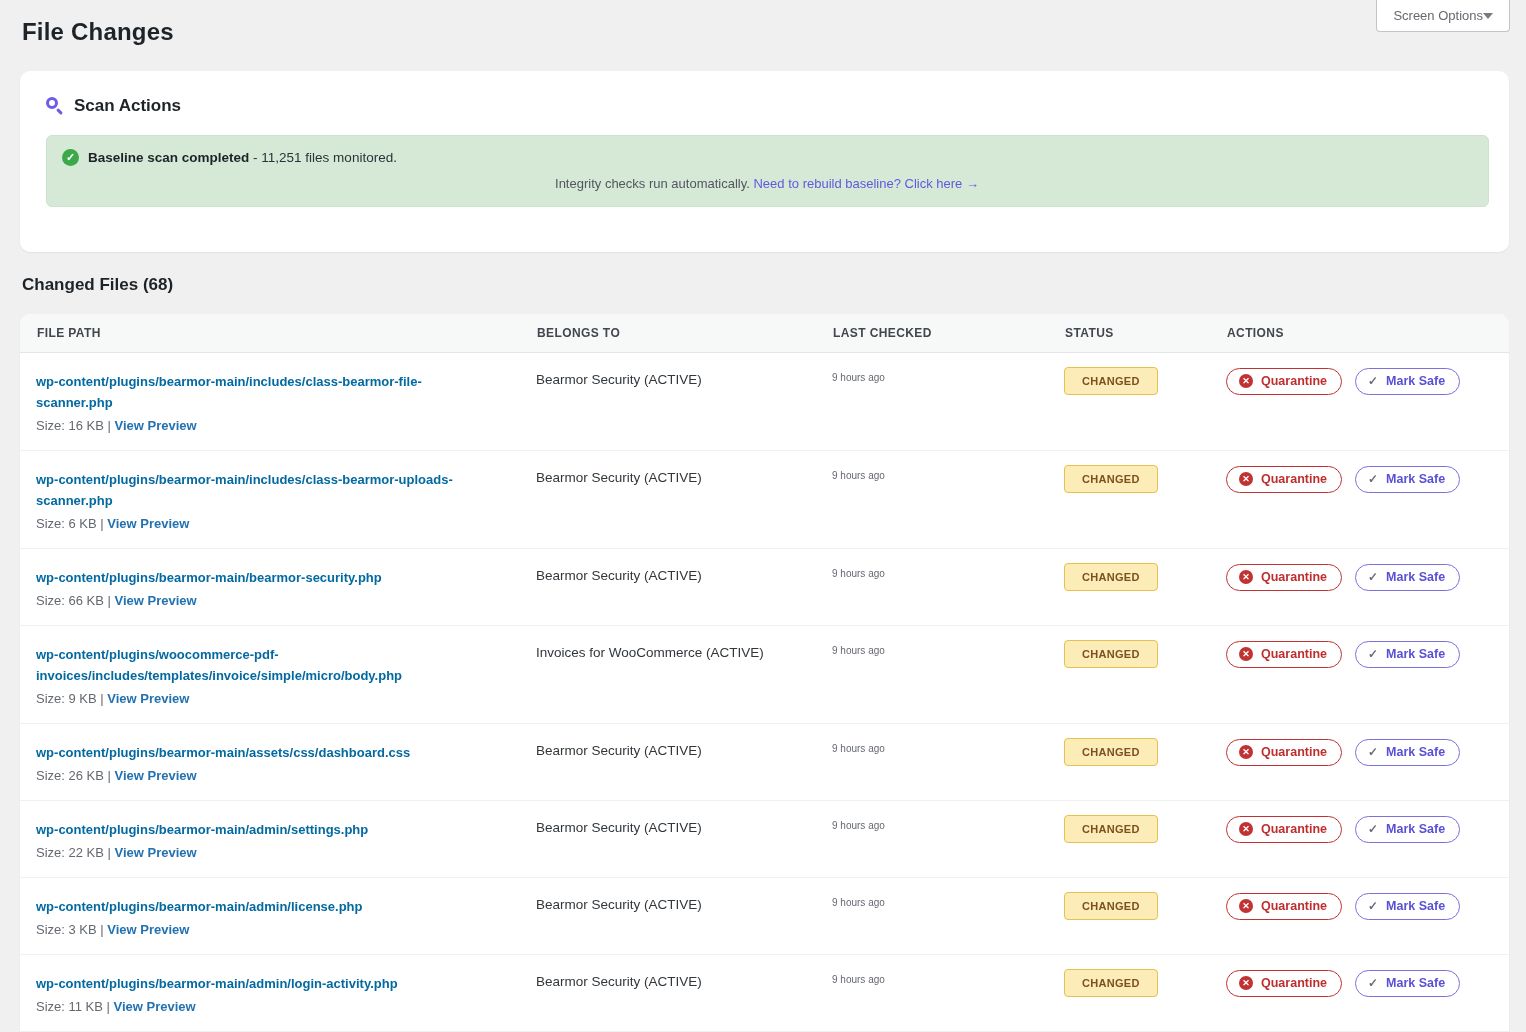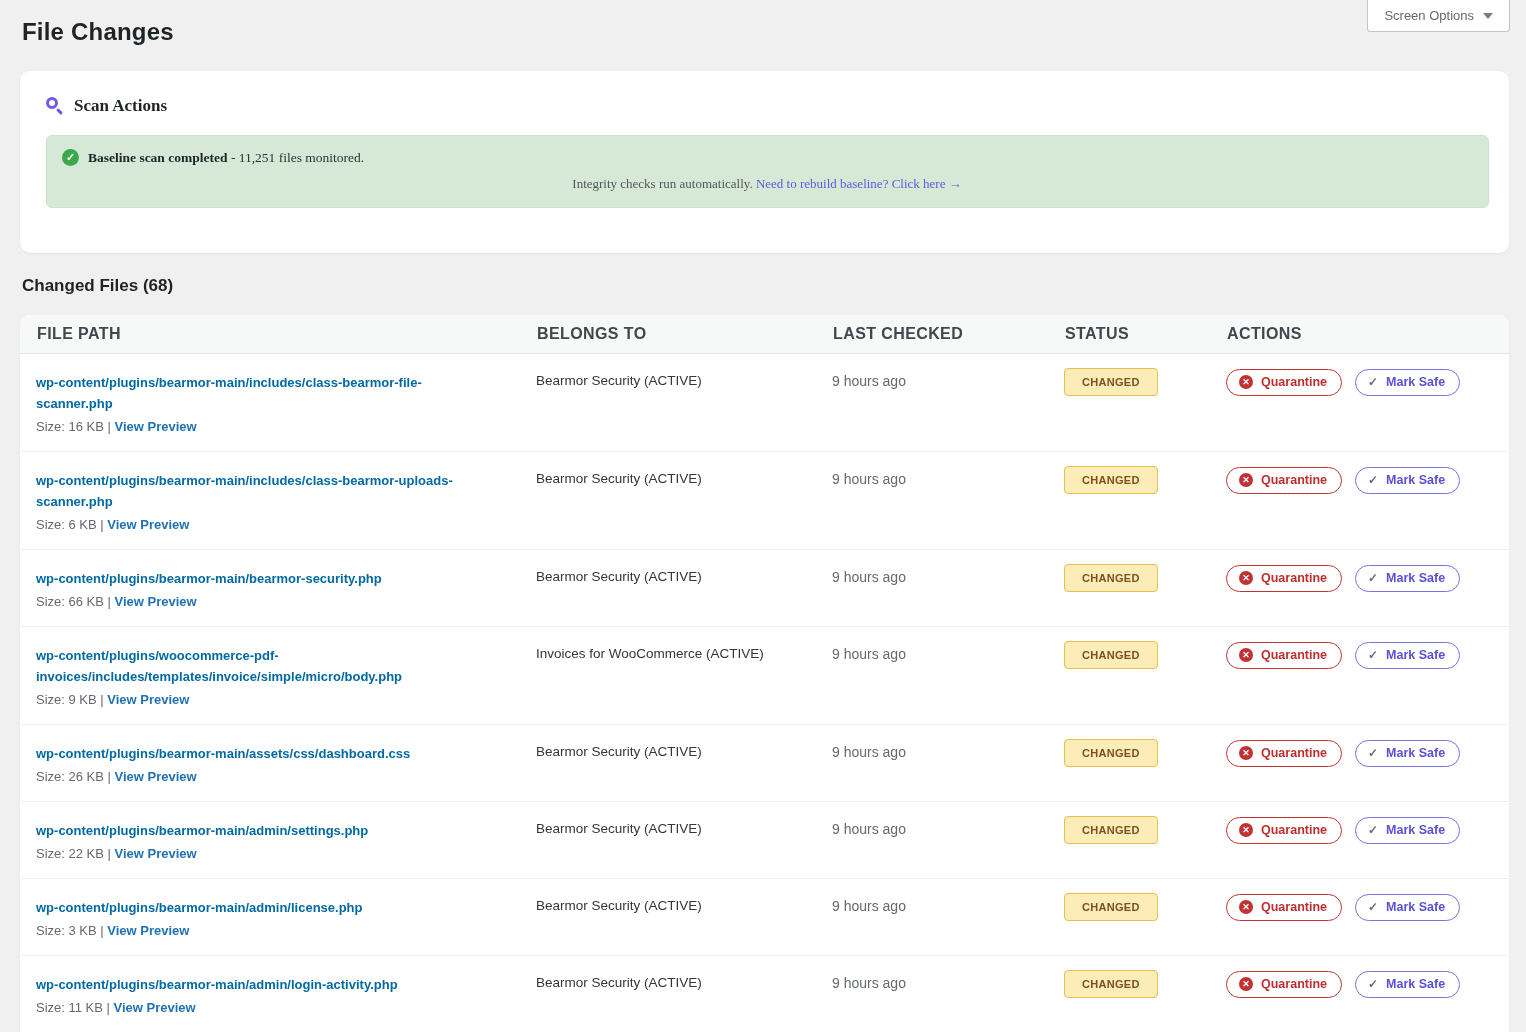--- a/index.html
+++ b/index.html
@@ -16,40 +16,40 @@
   .page-header { padding: 18px 0 0 22px; }
   .page-title { font-size: 24px; font-weight: 600; color: #1d2327; letter-spacing: .2px; }
 
   .screen-options {
     position: absolute; top: 0; right: 16px;
     background: #fff;
     border: 1px solid #c3c4c7; border-top: none;
     border-radius: 0 0 4px 4px;
     padding: 8px 16px;
     font-size: 13px; color: #646970;
-    display: flex; align-items: center; gap: 9px;
+    display: flex; align-items: center; 
     cursor: pointer;
   }
   .caret-down {
     width: 0; height: 0; display: inline-block;
     border-left: 5px solid transparent;
     border-right: 5px solid transparent;
     border-top: 6px solid #787c82;
   }
 
   
   .card {
     background: #fff;
     border-radius: 10px;
     box-shadow: 0 1px 2px rgba(0,0,0,.06);
     margin: 0 17px 0 20px;
   }
 
   
-  .scan-card { margin-top: 25px; padding: 25px 20px 45px 26px; font-family: Liberation Serif, serif; }
+  .scan-card { margin-top: 25px; padding: 25px 20px 45px 26px; }
   .scan-title-row { display: flex; align-items: center; gap: 10px; }
   .scan-title { font-size: 17px; font-weight: bold; color: #1d2327; }
   .search-glyph {
     width: 18px; height: 18px; position: relative; display: inline-block;
   }
   .search-glyph .lens {
     width: 12px; height: 12px; border: 3px solid #6c5ce7; border-radius: 50%;
     position: absolute; top: 0; left: 0;
   }
   .search-glyph .handle {
@@ -87,39 +87,39 @@
     padding: 0 16px;
   }
   .table-head {
     background: #f7f8f8;
     border-bottom: 1px solid #e3e5e8;
     border-radius: 10px 10px 0 0;
     height: 39px;
     align-items: center;
   }
   .th {
-    font-size: 16px; font-weight: bold; color: #42474d;
+    font-size: 12px; font-weight: bold; color: #42474d;
     letter-spacing: .4px; text-transform: uppercase;
     padding-left: 1px;
   }
 
   .file-row {
     border-bottom: 1px solid #f0f0f1;
     padding-top: 18px; padding-bottom: 17px;
     align-items: start;
   }
   .cell-path { padding-right: 40px; }
   .file-path {
     font-size: 13px; font-weight: bold; color: #0369a1;
     line-height: 21px; overflow-wrap: break-word;
   }
   .file-meta { margin-top: 5px; font-size: 13px; color: #646970; }
   .preview-link { color: #2271b1; font-weight: bold; text-decoration: none; cursor: pointer; }
   .cell-belongs { font-size: 13.5px; color: #32373c; padding-top: 1px; }
-  .cell-checked { font-size: 14px; color: #646970; padding-top: 1px; }
+  .cell-checked { font-size: 10px; color: #646970; padding-top: 1px; }
 
   .status-badge {
     display: inline-block;
     background: #fcecb7;
     border: 1px solid #e6c14d;
     color: #7c501f;
     font-size: 11px; font-weight: bold; letter-spacing: .3px;
     padding: 7px 17px;
     border-radius: 4px;
     margin-top: -4px;

